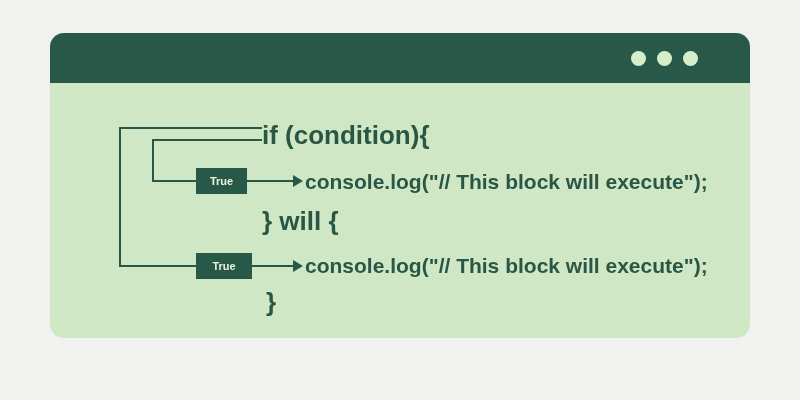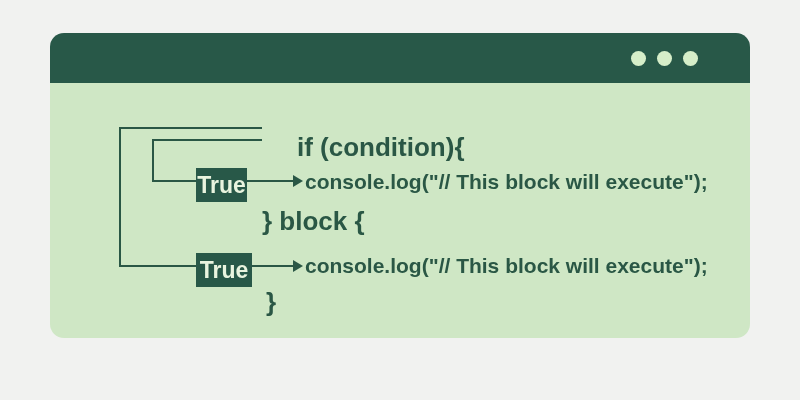--- a/index.html
+++ b/index.html
@@ -59,24 +59,24 @@
     font-size: 21px;
     line-height: 21px;
   }
   .conn {
     position: absolute;
     background: #2a5745;
   }
   .branch-label {
     position: absolute;
     width: 51px;
-    height: 34px;
+    height: 26px;
     background: #285848;
     color: #e9f4df;
-    font-size: 23px;
+    font-size: 11px;
     font-weight: 600;
     display: flex;
     align-items: center;
     justify-content: center;
     white-space: nowrap;
   }
   .arrowhead {
     position: absolute;
     width: 0;
     height: 0;
@@ -108,25 +108,25 @@
       <div class="conn" style="left:102px; top:97px; width:44px; height:2px;"></div>
 
       <div class="branch-label" style="left:146px; top:85px;">True</div>
       <div class="conn" style="left:197px; top:97px; width:46px; height:2px;"></div>
       <div class="arrowhead" style="left:243px; top:92px;"></div>
 
       <div class="branch-label" style="left:146px; top:170px; width:56px;">True</div>
       <div class="conn" style="left:202px; top:182px; width:41px; height:2px;"></div>
       <div class="arrowhead" style="left:243px; top:177px;"></div>
 
-      <div class="code code-big" style="left:212px; top:51px;margin-left:35px;">if (condition){</div>
+      <div class="code code-big" style="left:212px; top:39px;">if (condition){</div>
 
       <div class="code code-small" style="left:255px; top:88px;">console.log("// This block will execute");</div>
 
-      <div class="code code-big" style="left:212px; top:125px;">} block {</div>
+      <div class="code code-big" style="left:212px; top:125px;">} will {</div>
 
       <div class="code code-small" style="left:255px; top:172px;">console.log("// This block will execute");</div>
 
       <div class="code code-big" style="left:216px; top:206px;">}</div>
 
     </div>
   </div>
 </div>
 
 </body></html>

